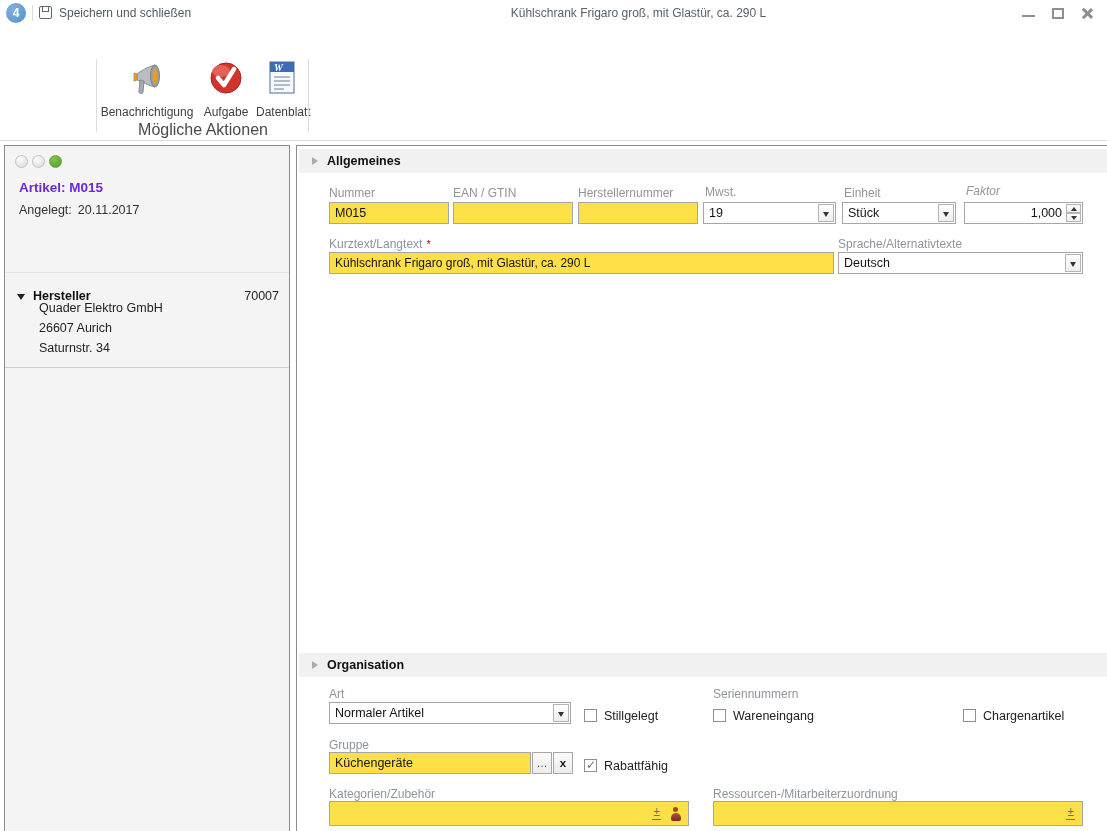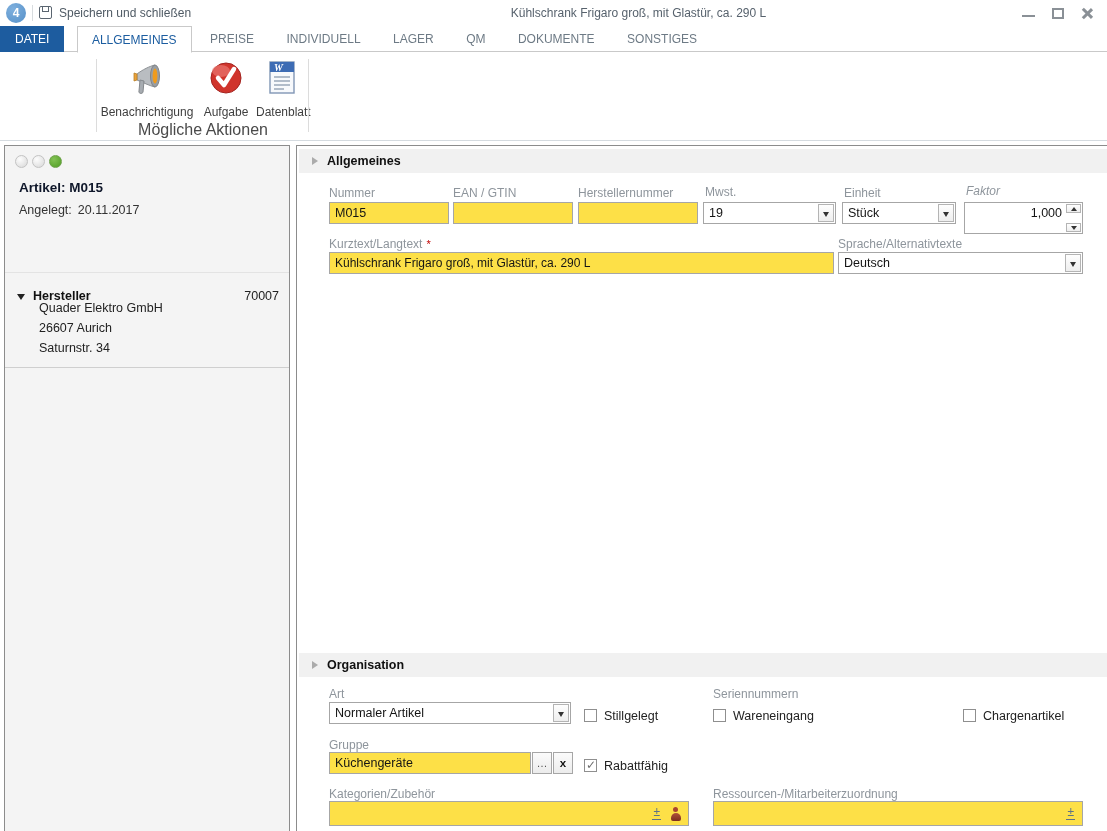--- a/index.html
+++ b/index.html
@@ -51,21 +51,21 @@
   .grp-label { position:absolute; left:98px; width:210px; top:68px; text-align:center; font-size:16px; color:#4a4a4a; }
 
   
   .content { position:absolute; left:0; top:141px; right:0; height:690px; background:#fff; }
   .sidebar { position:absolute; left:4px; top:4px; width:286px; height:690px;
     background:#f4f4f4; border:1px solid #8c8c8c; }
   .light { position:absolute; top:9px; width:13px; height:13px; border-radius:50%;
     background:radial-gradient(circle at 35% 30%, #fdfdfd, #d7d7d7); border:1px solid #c3c3c3; }
   .light.l1 { left:10px; } .light.l2 { left:27px; }
   .light.on { left:44px; background:radial-gradient(circle at 35% 30%, #83c254, #4f9d24); border-color:#6fa24c; }
-  .sb-article { position:absolute; left:14px; top:34px; font-size:13.5px; font-weight:bold; color:#0f172a; }
+  .sb-article { position:absolute; left:14px; top:34px; font-size:13.5px; font-weight:bold; color:#6d28d9; }
   .sb-created { position:absolute; left:14px; top:57px; font-size:12.5px; color:#333; }
   .sb-created .val { margin-left:6px; }
   .sb-div1 { position:absolute; left:0; right:0; top:126px; height:1px; background:#e3e3e3; }
   .sb-man-row { position:absolute; left:12px; right:10px; top:131px; font-size:12.5px; color:#111;margin-top:12px; }
   .man-arrow { display:inline-block; width:0; height:0; border-top:6px solid #222;
     border-left:4.5px solid transparent; border-right:4.5px solid transparent; margin-right:8px; }
   .man-label { font-weight:bold; }
   .man-no { float:right; color:#222; }
   .sb-addr { position:absolute; left:34px; font-size:12.5px; color:#222; }
   .addr1 { top:155px; } .addr2 { top:175px; } .addr3 { top:195px; }
@@ -82,21 +82,21 @@
   .flabel { position:absolute; font-size:12px; color:#8e959c; white-space:nowrap; }
   .req { color:#c00000; margin-left:4px; font-size:11px; }
   .tinput { position:absolute; height:22px; border:1px solid #a6a6a6; background:#fde047;
     font-size:12.5px; color:#141414; padding:0 5px; font-family:inherit; outline:none; }
   .combo { position:absolute; height:22px; border:1px solid #a6a6a6; background:#fff; cursor:default; }
   .combo .cval { position:absolute; left:5px; top:3px; font-size:12.5px; color:#141414; white-space:nowrap; }
   .combo .cbtn { position:absolute; right:1px; top:1px; bottom:1px; width:16px;
     border:1px solid #b4b4b4; background:linear-gradient(#fefefe,#eeeeee); }
   .tri-dn { position:absolute; left:4px; top:7px; width:0; height:0; border-top:5px solid #333;
     border-left:3.5px solid transparent; border-right:3.5px solid transparent; }
-  .spinbox { position:absolute; height:32px; border:1px solid #a6a6a6; background:#fff; }
+  .spinbox { position:absolute; height:22px; border:1px solid #a6a6a6; background:#fff; }
   .spinbox .sval { position:absolute; right:20px; top:3px; font-size:12.5px; color:#141414; }
   .spin { position:absolute; right:1px; top:1px; bottom:1px; width:15px; }
   .spin .sb { position:absolute; left:0; right:0; height:9px; border:1px solid #b4b4b4;
     background:linear-gradient(#fefefe,#eeeeee); }
   .spin .up { top:0; } .spin .dn { bottom:0; }
   .spin .t-up { position:absolute; left:3.5px; top:2px; width:0; height:0; border-bottom:4px solid #333;
     border-left:3px solid transparent; border-right:3px solid transparent; }
   .spin .t-dn { position:absolute; left:3.5px; top:2px; width:0; height:0; border-top:4px solid #333;
     border-left:3px solid transparent; border-right:3px solid transparent; }
 
@@ -162,30 +162,20 @@
         <span class="glyph-min"></span>
       </div>
     <div class="winbtn max">
         <span class="glyph-max"></span>
       </div>
     <div class="winbtn cls">
         <span class="glyph-cls"></span>
       </div>
   </div>
 
-  <div class="tabrow">
-    <span class="tab file">DATEI</span>
-    <span class="tab active">ALLGEMEINES</span>
-    <span class="tab">PREISE</span>
-    <span class="tab">INDIVIDUELL</span>
-    <span class="tab">LAGER</span>
-    <span class="tab">QM</span>
-    <span class="tab">DOKUMENTE</span>
-    <span class="tab">SONSTIGES</span>
-  </div>
 
   <div class="ribbon">
     <div class="vsep s1"></div>
 
     <div class="act a1">
       <span class="aicon">
         <svg width="38" height="40" viewBox="0 0 38 40">
           <path d="M9 15 C14 11 22 7 27 6 L27 28 C22 27 14 23 9 21 Z" fill="#b9bdc1" stroke="#8d9195" stroke-width="1"></path>
           <ellipse cx="27" cy="17" rx="4.5" ry="11" fill="#999ea3" stroke="#808488" stroke-width="1"></ellipse>
           <ellipse cx="27" cy="17" rx="2.4" ry="7.5" fill="#ef9b1d"></ellipse>

